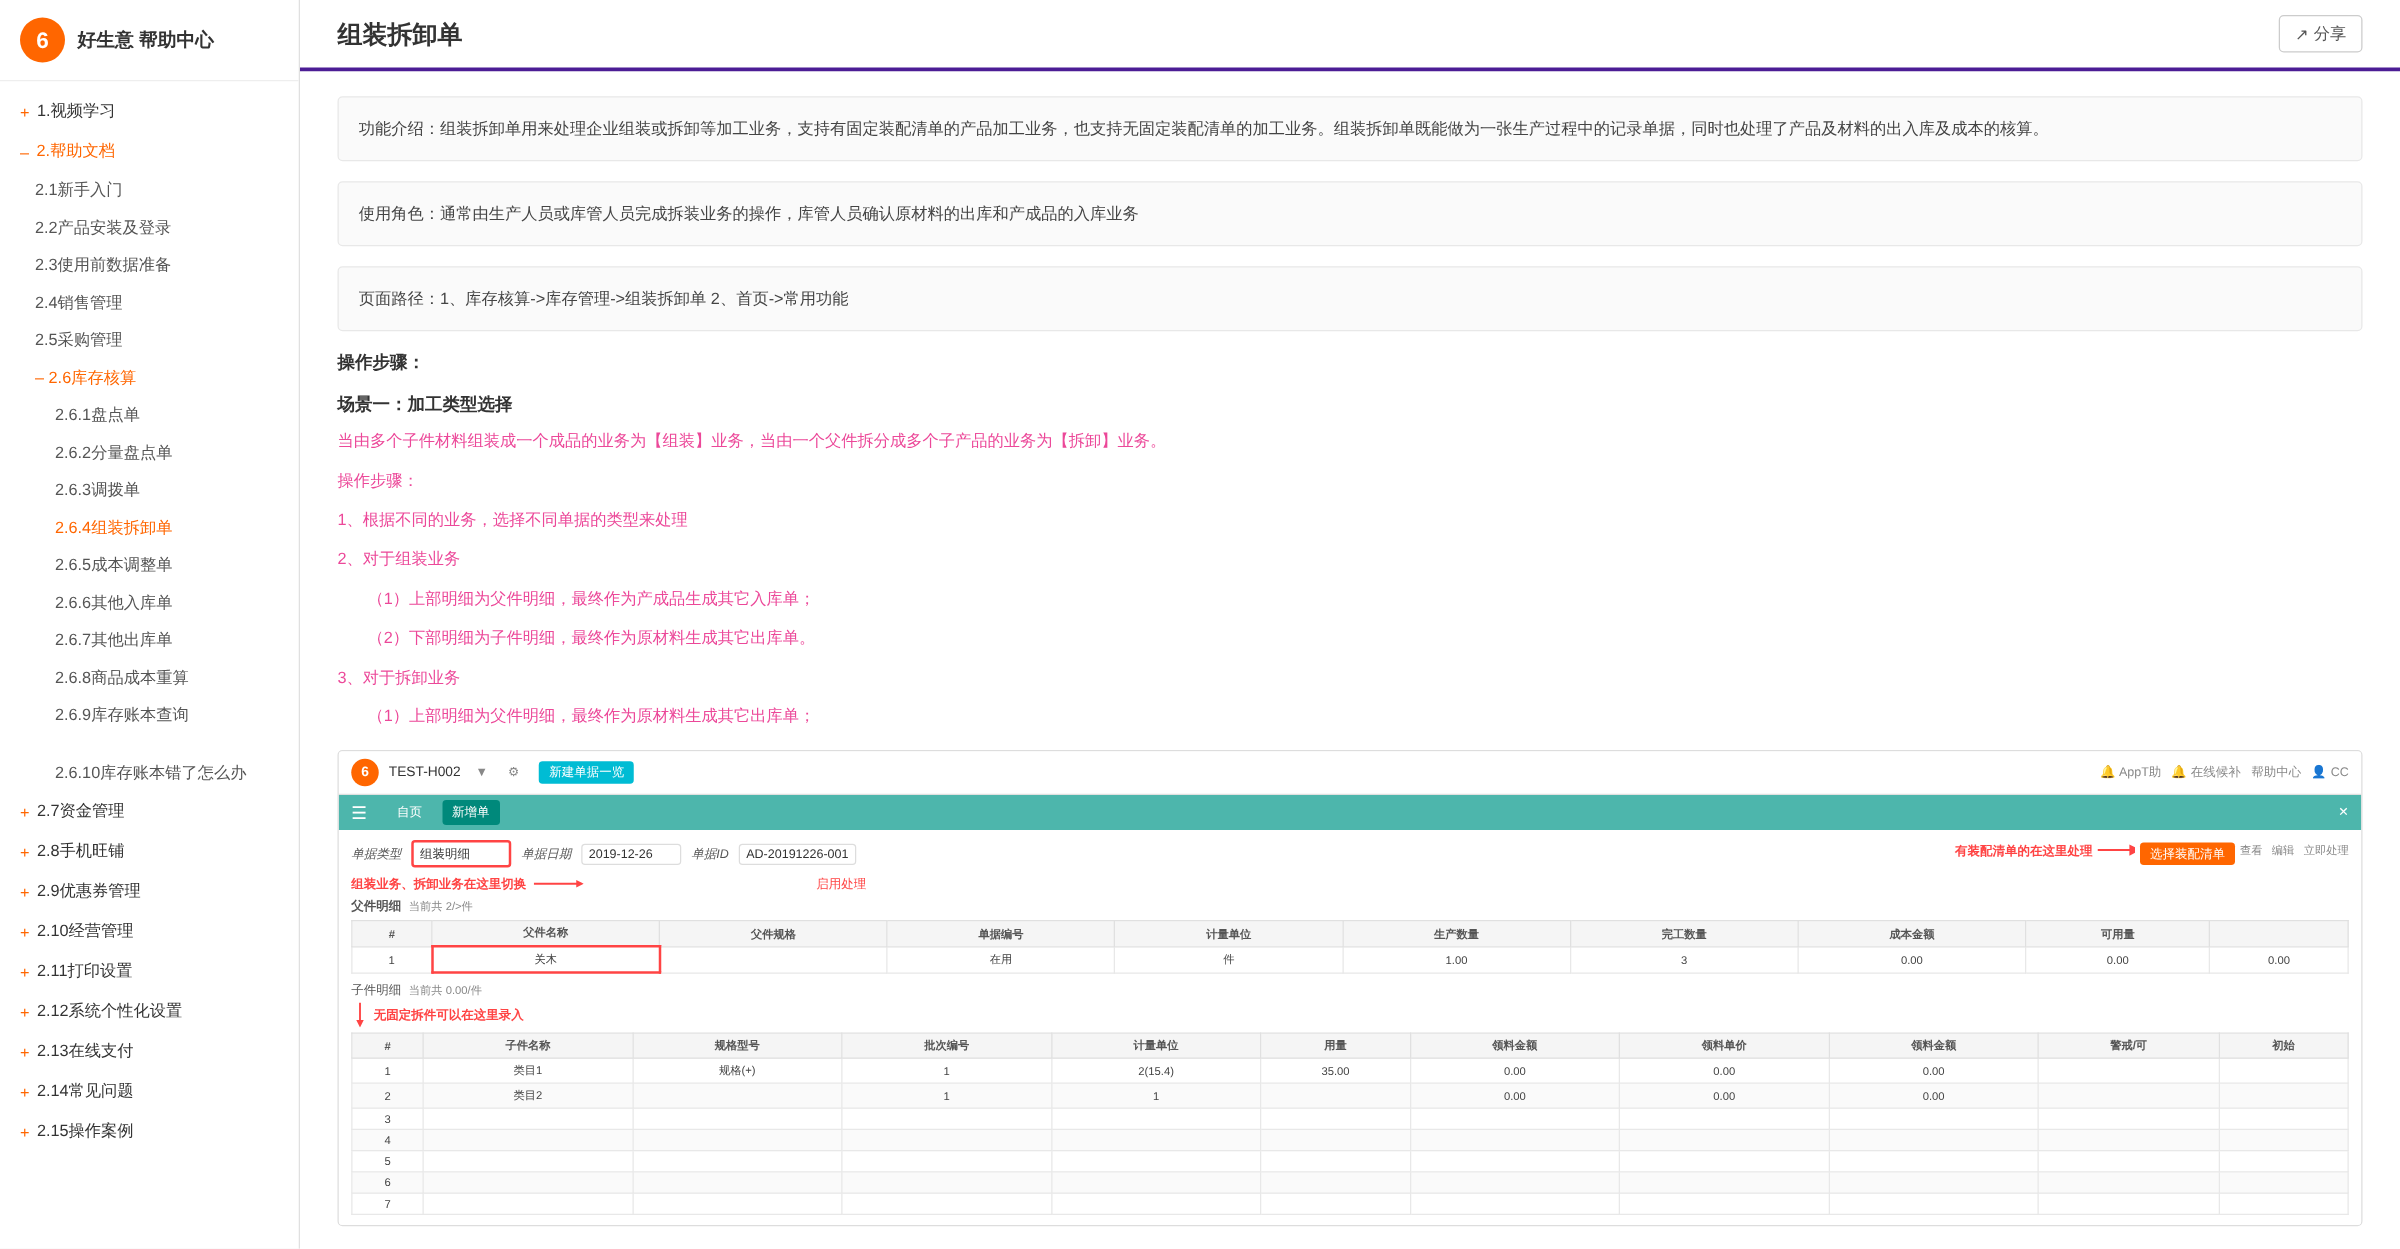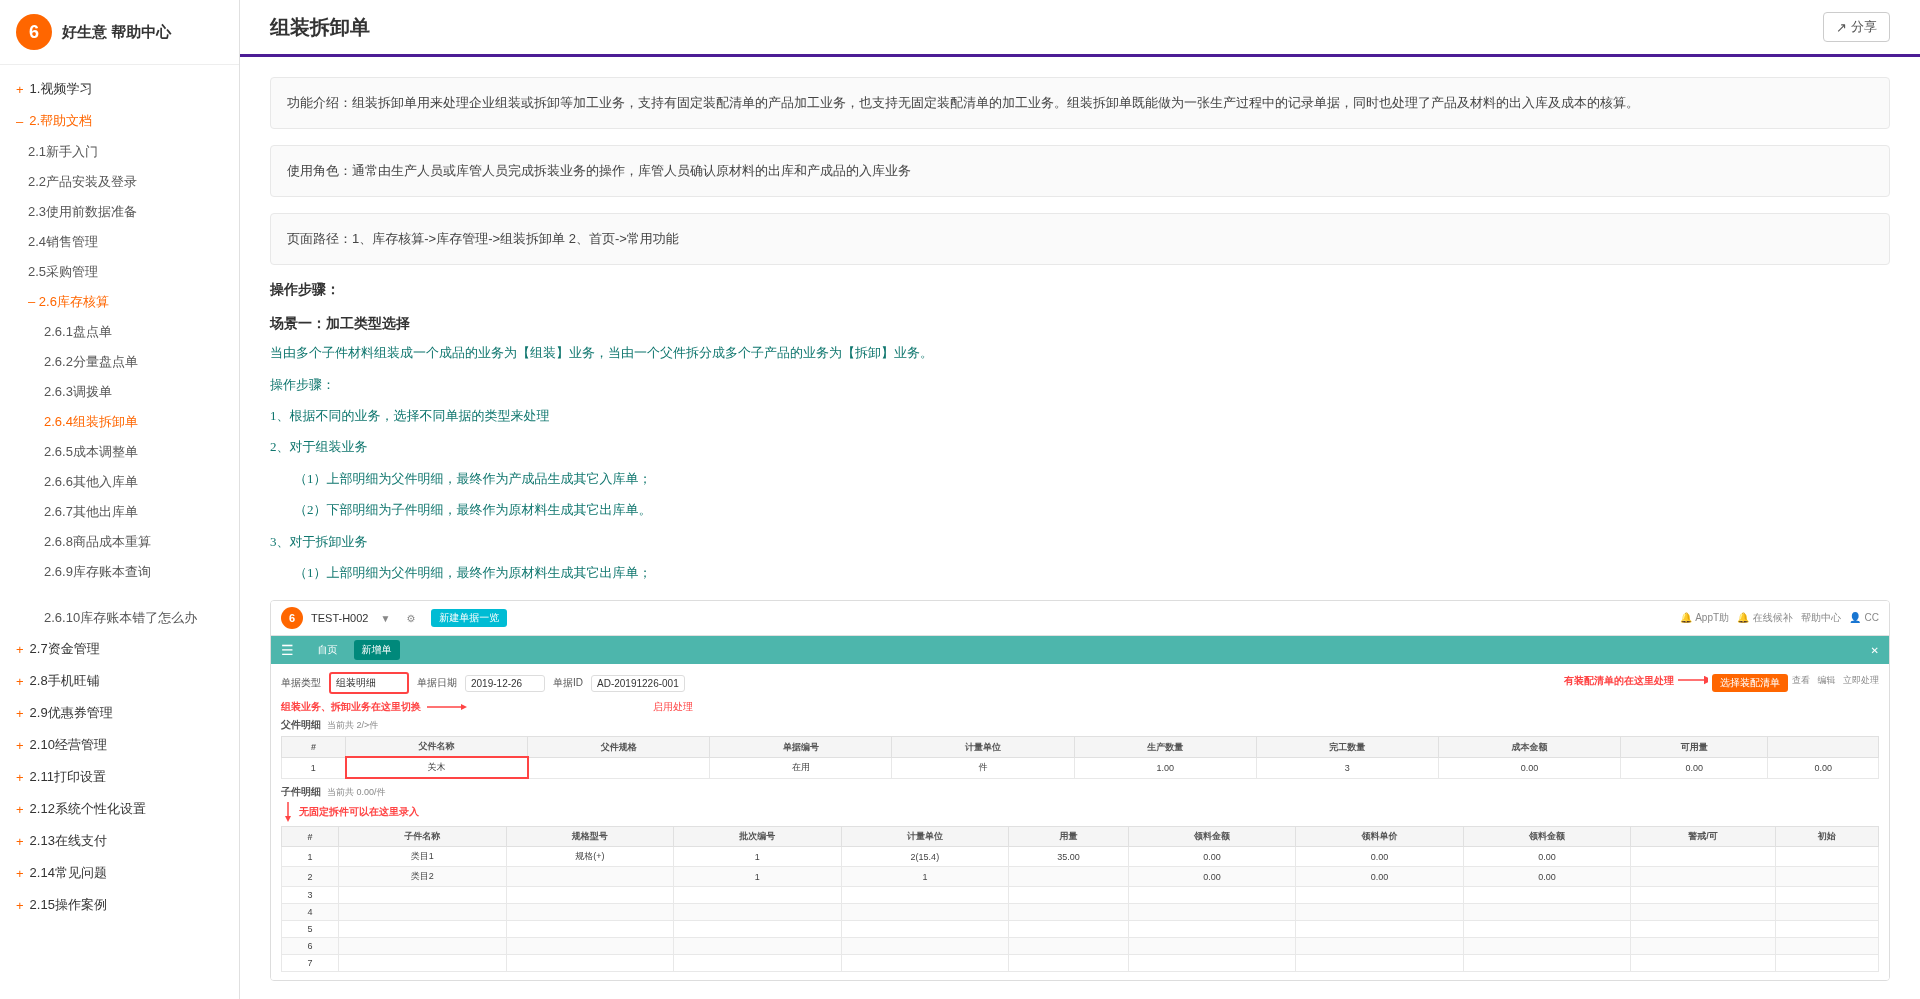--- a/index.html
+++ b/index.html
@@ -112,23 +112,22 @@
     .section-heading {
       font-size: 14px;
       font-weight: bold;
       color: #333;
       margin: 16px 0 8px 0;
     }
 
     .content-text {
       font-size: 13px;
       line-height: 1.8;
-      color: #0f766e;
+      color: #ec4899;
       margin-bottom: 8px;
-      font-family: Liberation Serif, serif;
     }
     .content-indent { padding-left: 24px; }
 
     .screenshot-box {
       margin-top: 16px;
       border: 1px solid #ddd;
       border-radius: 4px;
       overflow: hidden;
       background: #f0f0f0;
       position: relative;
@@ -171,21 +170,21 @@
       padding: 8px 10px;
       background: #fff;
     }
     .mock-form-row {
       display: flex;
       align-items: center;
       gap: 8px;
       margin-bottom: 6px;
       flex-wrap: wrap;
     }
-    .mock-label { font-size: 10px; color: #555; white-space: nowrap; }
+    .mock-label { font-size: 10px; color: #555; white-space: nowrap; font-style: italic; }
     .mock-input { border: 1px solid #ddd; border-radius: 3px; padding: 2px 5px; font-size: 10px; color: #333; min-width: 80px; }
     .mock-table { width: 100%; border-collapse: collapse; font-size: 9px; margin-top: 4px; }
     .mock-table th { background: #f5f5f5; border: 1px solid #e0e0e0; padding: 3px 5px; text-align: center; color: #555; }
     .mock-table td { border: 1px solid #e8e8e8; padding: 3px 5px; text-align: center; color: #444; }
     .mock-table tr:nth-child(even) td { background: #fafafa; }
 
     .red-annotation {
       color: #f44;
       font-size: 10px;
       font-weight: bold;
@@ -428,21 +427,21 @@
                 <td>1.00</td>
                 <td>3</td>
                 <td>0.00</td>
                 <td>0.00</td>
                 <td>0.00</td>
               </tr>
             </tbody>
           </table>
 
           <div style="margin-top:6px; margin-bottom:3px; display:flex; align-items:center; gap:6px;">
-            <span style="font-size:10px; color:#555; font-weight:bold;">子件明细</span>
+            <span style="font-size:10px; color:#555; font-weight:normal;">子件明细</span>
             <span style="font-size:9px; color:#888;">当前共 0.00/件</span>
           </div>
 
           <div style="color:#f44; font-size:10px; font-weight:bold; margin-bottom:4px; display:flex; align-items:center; gap:4px;">
             <svg width="14" height="20">
                 <line x1="7" y1="0" x2="7" y2="18" stroke="#f44" stroke-width="1.5"></line>
                 <polygon points="4,14 10,14 7,20" fill="#f44"></polygon>
               </svg>
             <span>无固定拆件可以在这里录入</span>
           </div>

